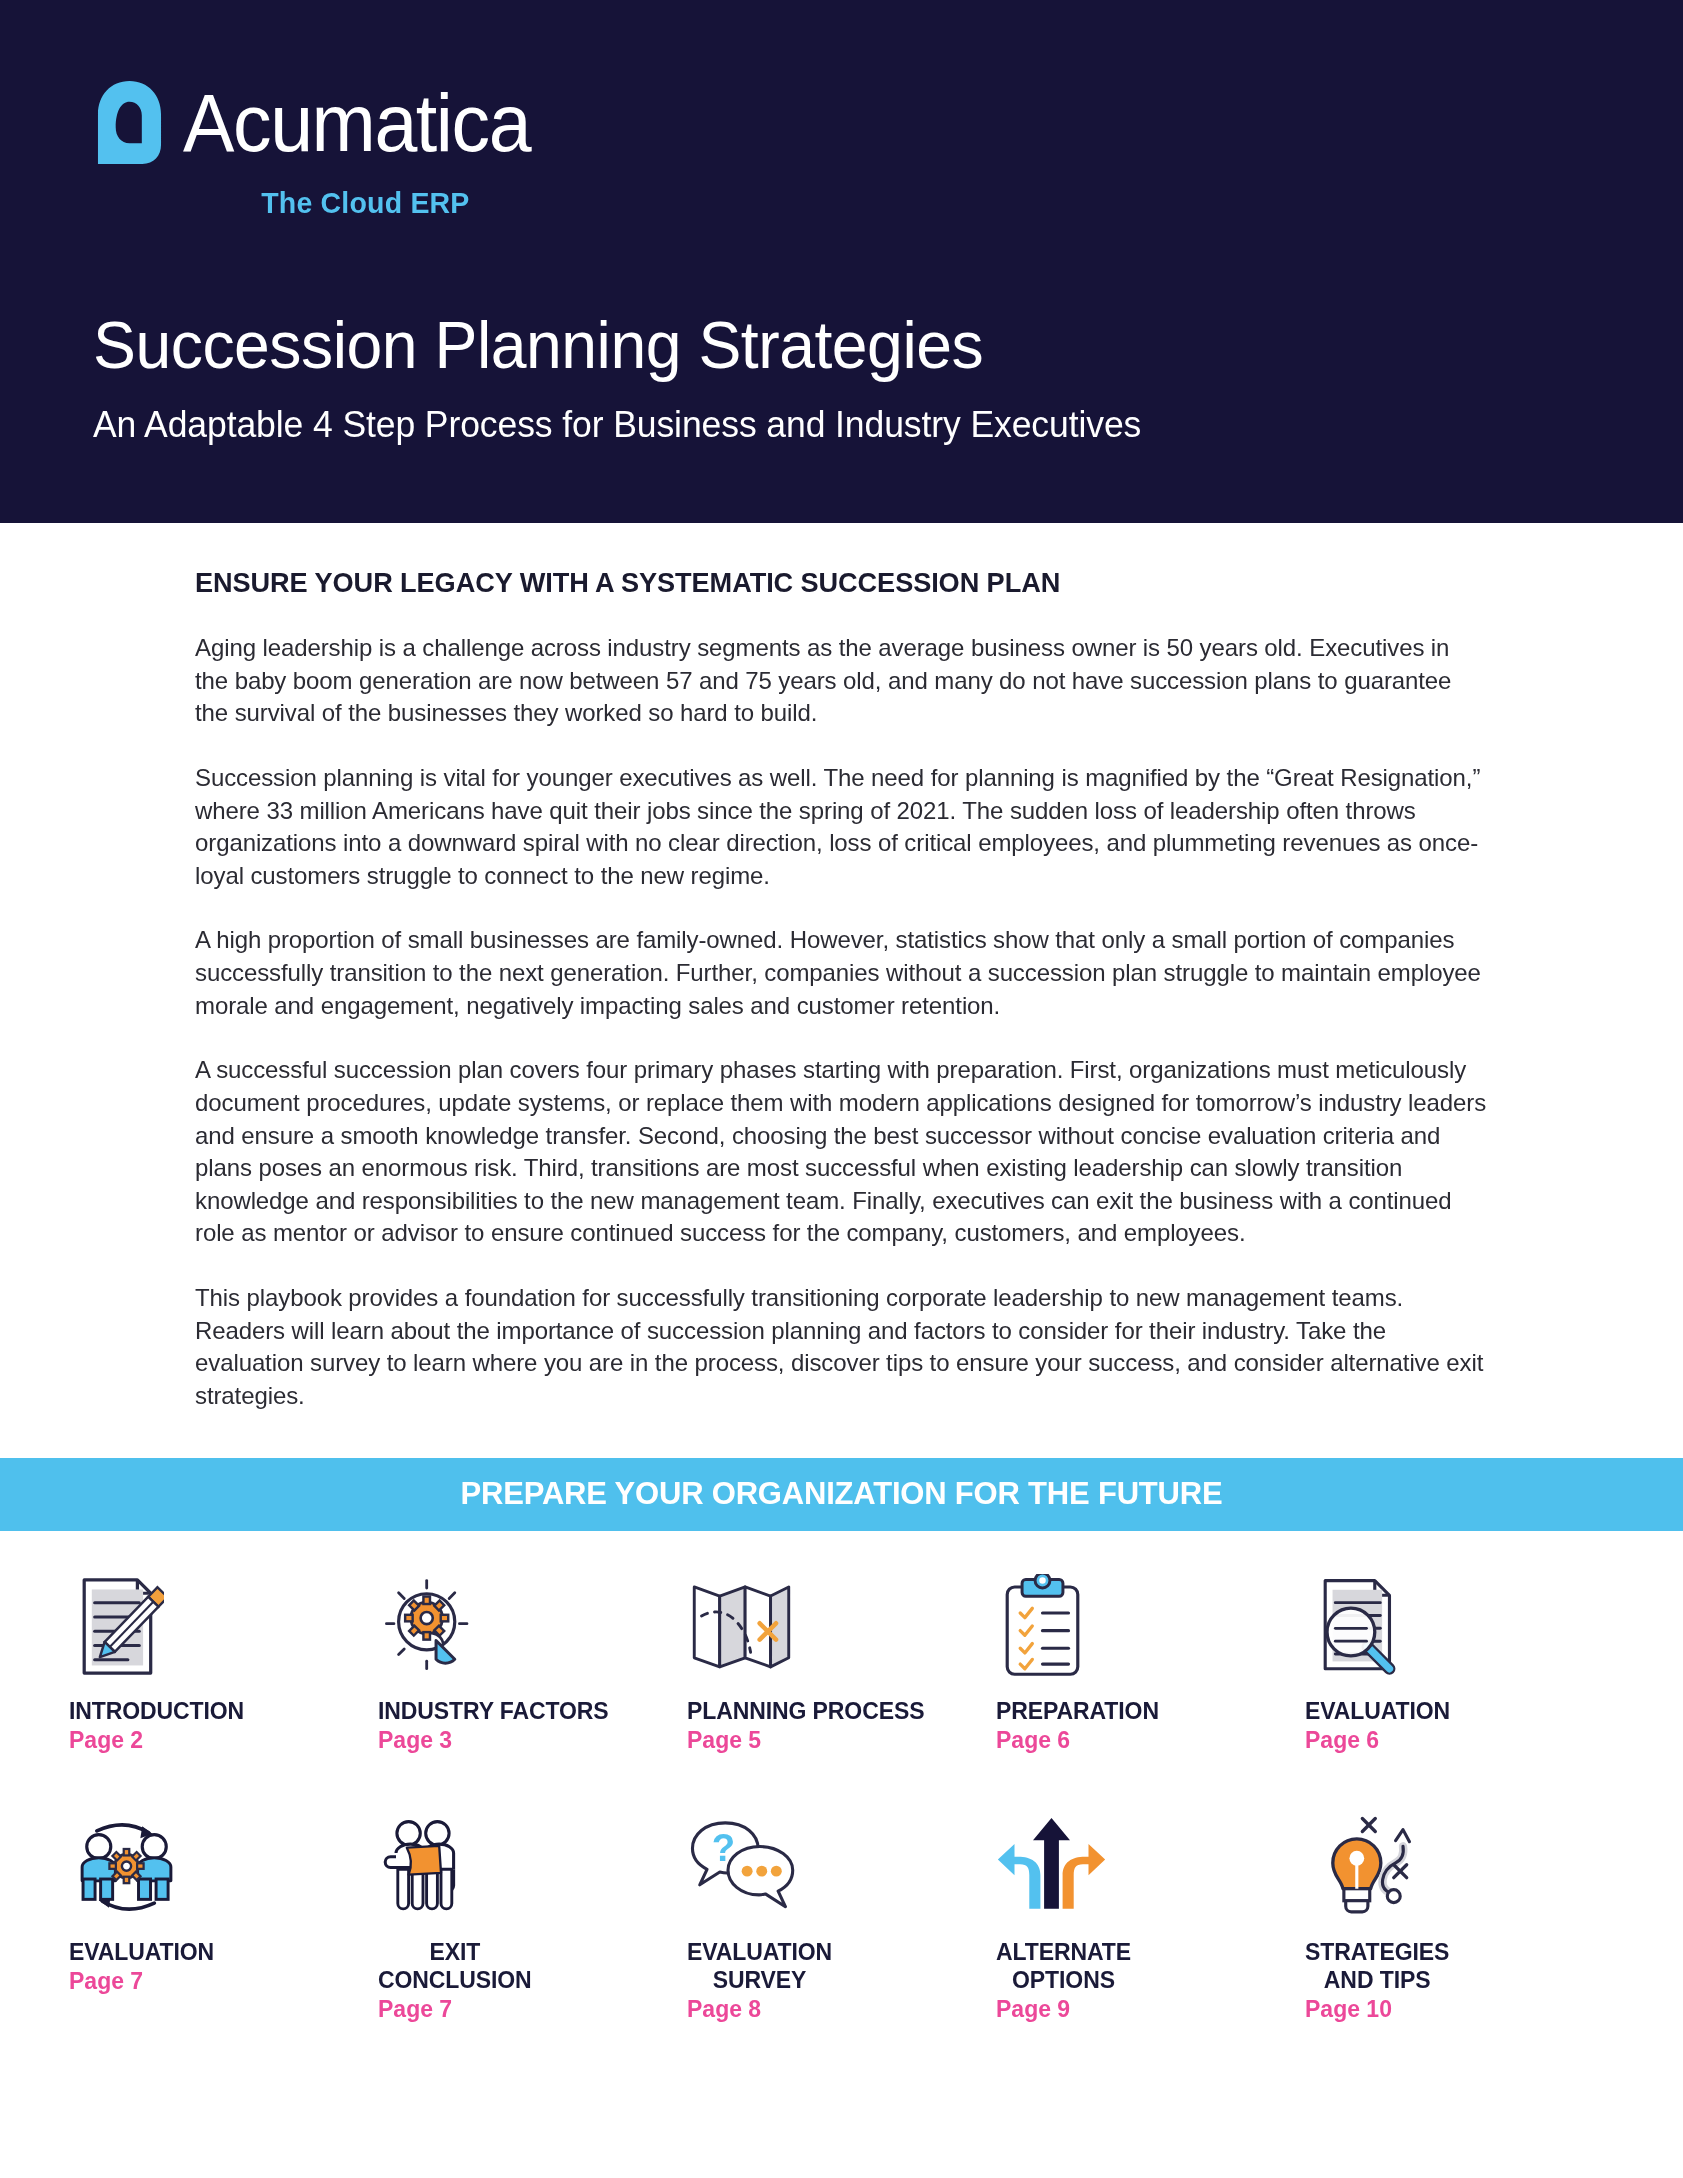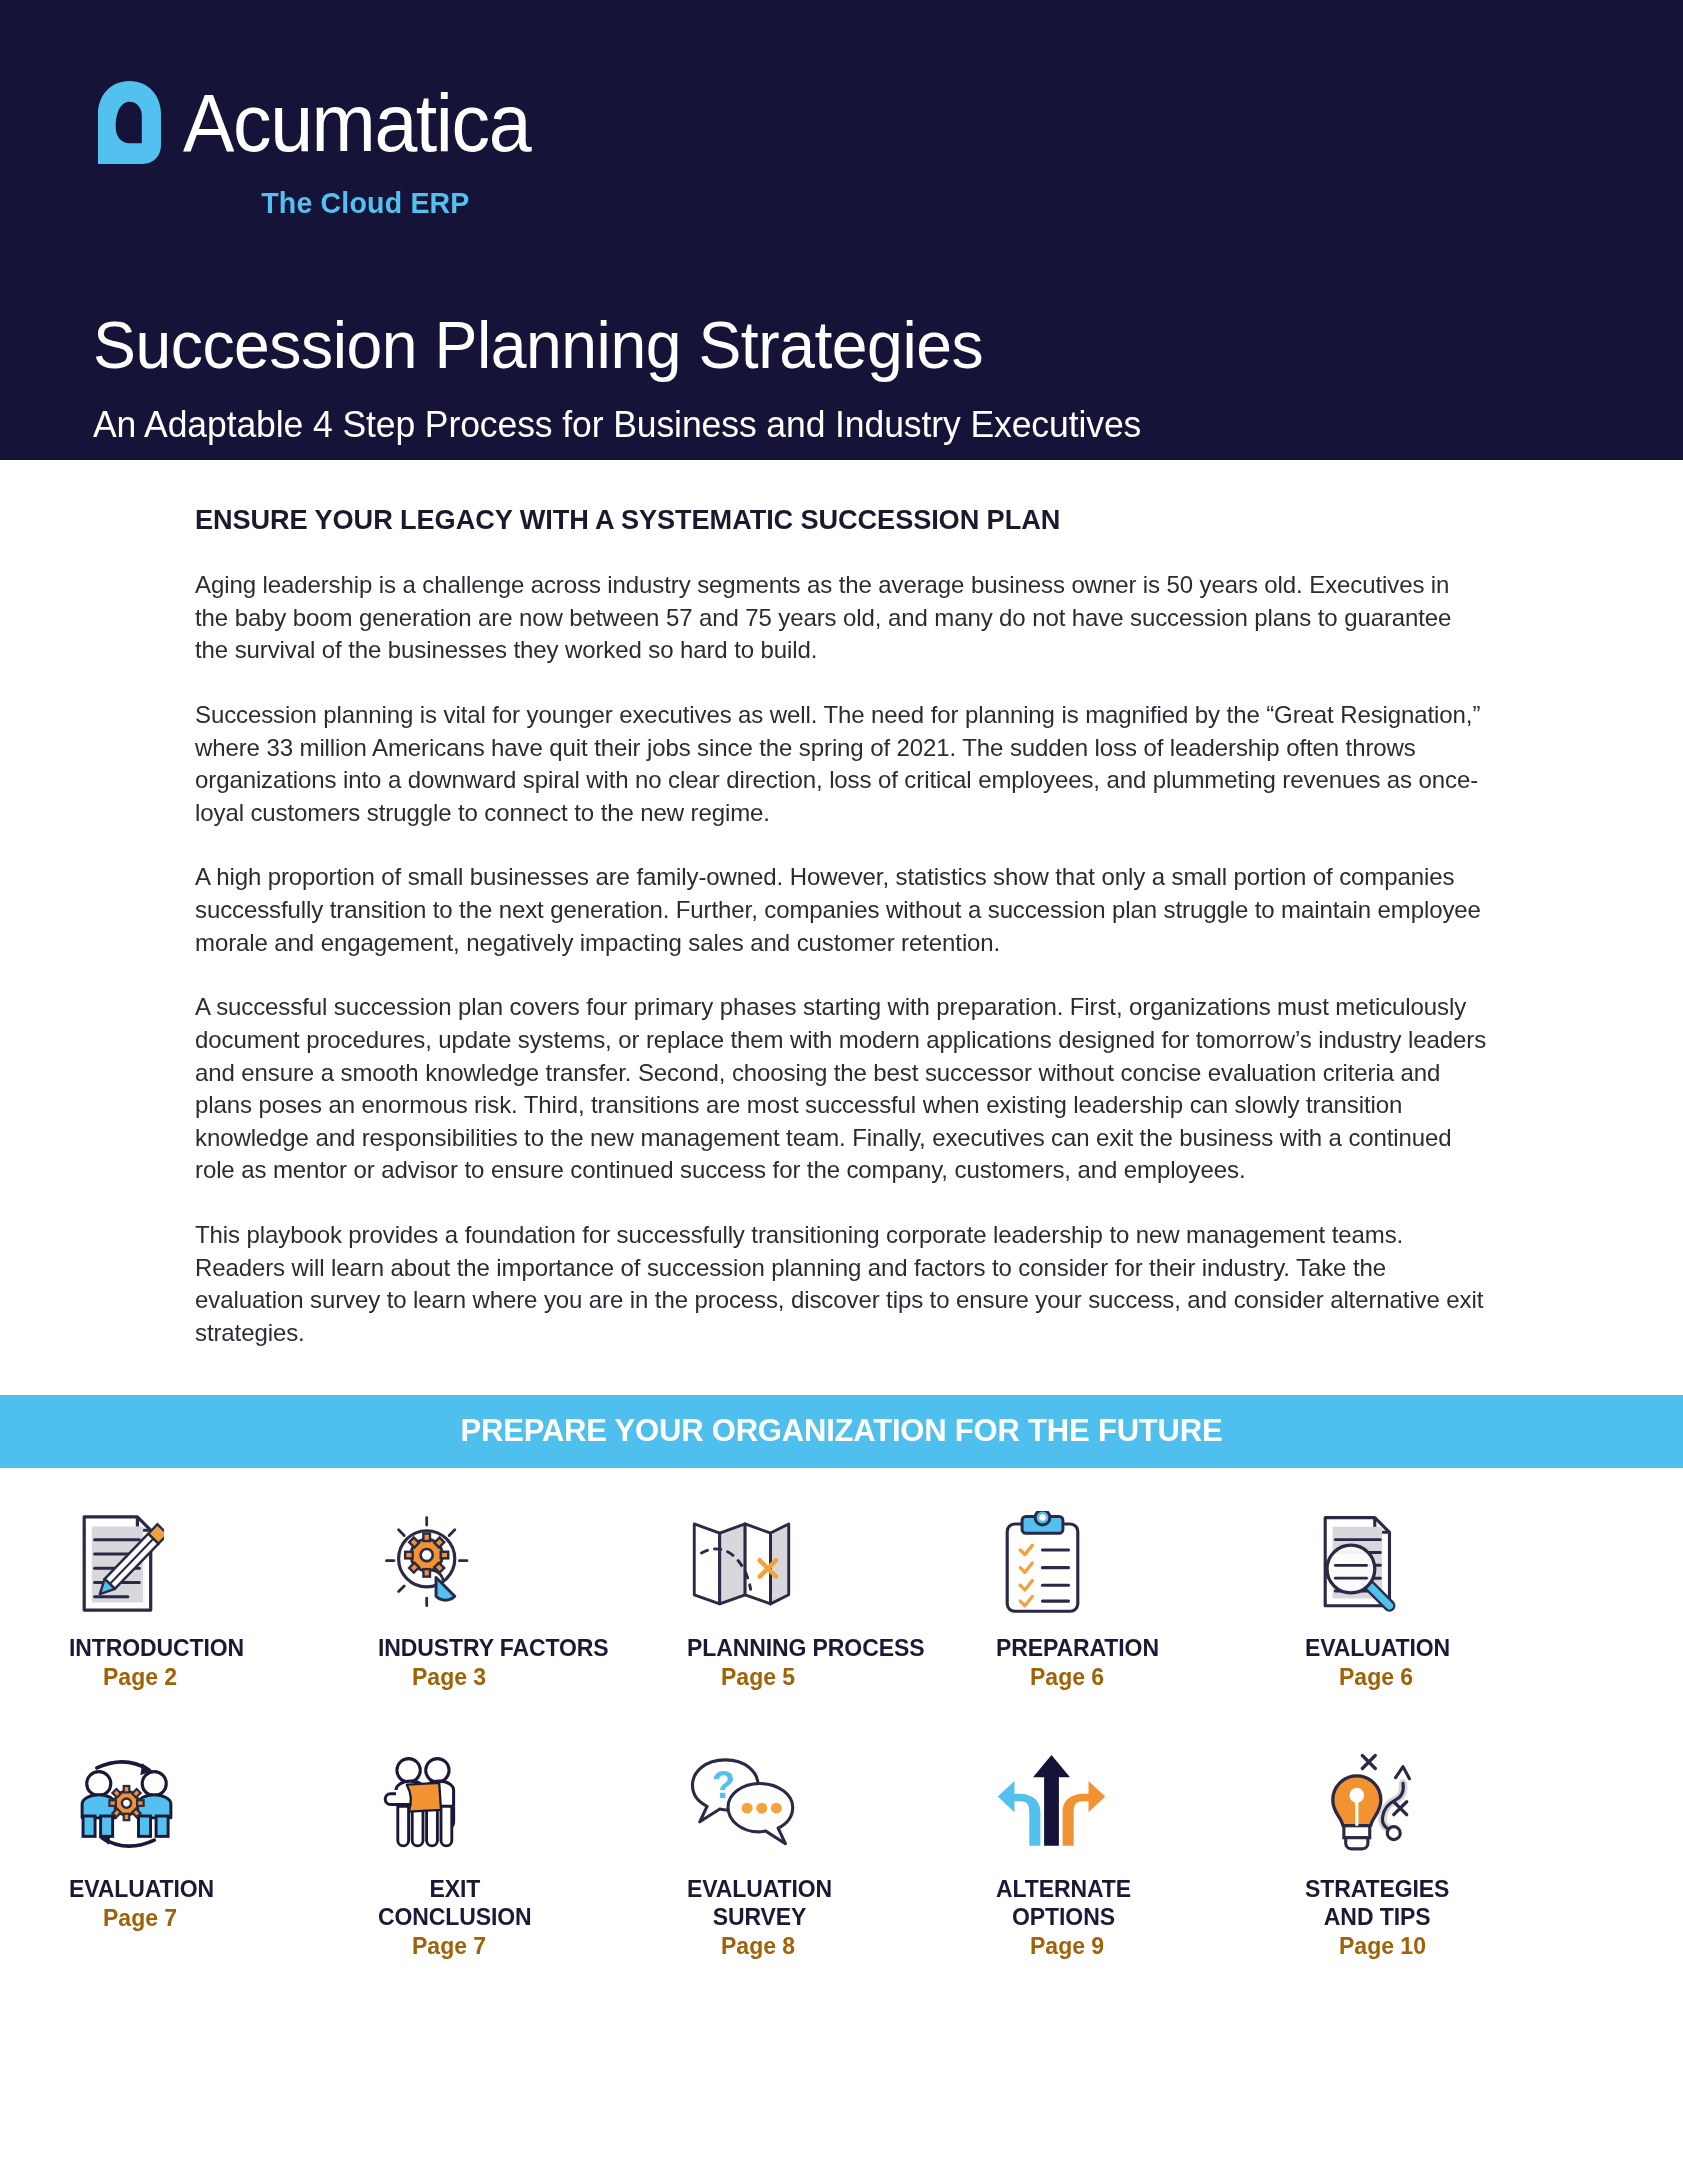--- a/index.html
+++ b/index.html
@@ -14,21 +14,21 @@
     min-height: 2178px;
     position: relative;
     background: #ffffff;
     overflow: hidden;
   }
 
   
   .header {
     background: #161338;
     padding: 77px 0 0 0;
-    height: 460px;
+    height: 523px;
     position: relative;
   }
   .logo-row {
     display: flex;
     align-items: center;
     padding-left: 96px;
     height: 91px;
   }
   .logo-mark { width: 67px; height: 87px; flex: 0 0 67px; }
   .logo-word {
@@ -131,25 +131,24 @@
     margin-top: 15px;
     color: #1a1a38;
     font-size: 23px;
     font-weight: 700;
     line-height: 1.22;
     text-align: center;
     letter-spacing: -0.1px;
   }
   .cell-page {
     margin-top: 2px;
-    color: #a16207;
+    color: #ec4899;
     font-size: 23px;
     font-weight: 700;
     text-align: center;
-    margin-left: 34px;
   }
   .row2 .cell { padding-top: 34px; }
 </style>
 </head>
 <body>
 
 <div class="page">
 
   <div class="header">
 

